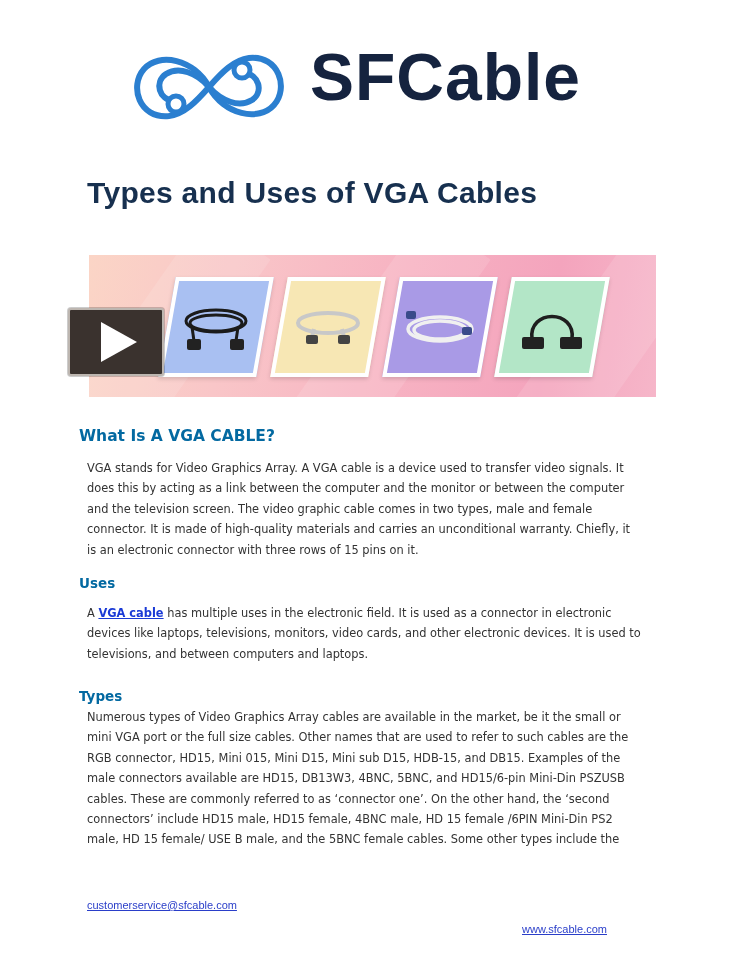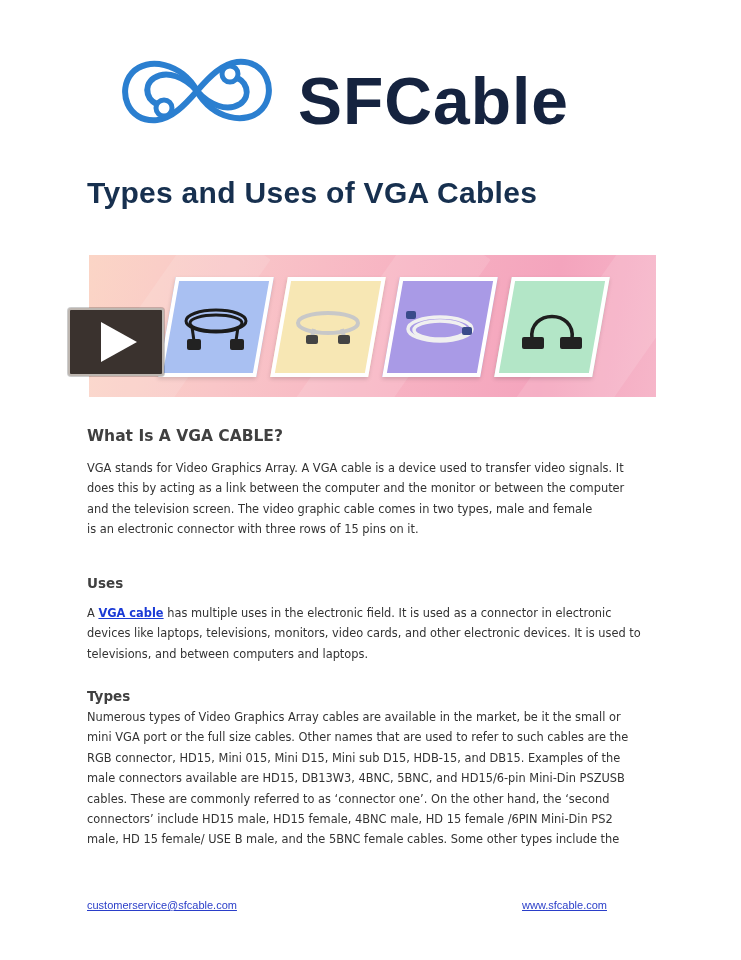--- a/index.html
+++ b/index.html
@@ -1,34 +1,34 @@
 <!DOCTYPE html>
 <html><head>
 <meta charset="utf-8">
 <style>
   * { box-sizing: border-box; margin: 0; padding: 0; }
   html, body { width: 741px; height: 960px; background: #ffffff; overflow: hidden; }
   body { position: relative; font-family: "DejaVu Sans", sans-serif; }
 
-  .logo { position: absolute; left: 112px; top: 44px; width: 490px; height: 90px; display: flex; align-items: flex-end; }
+  .logo { position: absolute; left: 124px; top: 44px; width: 490px; height: 90px; display: flex; align-items: flex-start; }
   .logo svg { display: block; }
   .logo-text { font-family: "Liberation Sans", sans-serif; font-weight: bold; font-size: 66px; color: #15233f; letter-spacing: 1px; margin-left: 16px; line-height: 1; }
 
   .title { position: absolute; left: 87px; top: 176px; font-family: "Liberation Sans", sans-serif; font-weight: bold; font-size: 30px; color: #17304f; letter-spacing: 0.3px; }
 
   .banner { position: absolute; left: 89px; top: 255px; width: 567px; height: 142px; overflow: hidden;
     background: linear-gradient(100deg, #fbd5c6 0%, #f9c6c8 25%, #f7b2c2 55%, #f4a4bd 80%, #f6b6c9 100%); }
   .banner .streak { position: absolute; top: -40px; width: 80px; height: 240px; background: rgba(255,255,255,0.12); transform: rotate(35deg); }
   .card { position: absolute; top: 22px; width: 98px; height: 100px; border: 4px solid #fff; transform: skewX(-10deg); box-shadow: 0 2px 4px rgba(0,0,0,0.15); display: flex; align-items: center; justify-content: center; }
   .card svg { transform: skewX(10deg); }
 
   .play { position: absolute; left: 68px; top: 308px; width: 96px; height: 68px; background: #3a322e; border: 2px solid #bdb6b0; border-radius: 3px; display: flex; align-items: center; justify-content: center; box-shadow: 0 0 0 1px rgba(0,0,0,0.2); cursor: pointer; }
   .play-tri { width: 0; height: 0; border-top: 20px solid transparent; border-bottom: 20px solid transparent; border-left: 36px solid #ffffff; margin-left: 6px; }
 
-  .h2 { position: absolute; left: 87px; font-family: "DejaVu Sans", sans-serif; font-weight: bold; color: #404040; }
+  .h2 { position: absolute; left: 79px; font-family: "DejaVu Sans", sans-serif; font-weight: bold; color: #0369a1; }
   .h2.big { font-size: 15.5px; }
   .h2.small { font-size: 13.5px; }
 
   .para { position: absolute; left: 87px; width: 570px; font-family: "DejaVu Sans", sans-serif; font-size: 11.4px; color: #333333; line-height: 20.4px; }
   .para .line { display: block; white-space: nowrap; }
   .link { color: #1a3ad6; text-decoration: underline; font-weight: bold; cursor: pointer; }
 
   .footer-link { position: absolute; top: 899px; font-family: "Liberation Sans", sans-serif; font-size: 11px; color: #2a3ec9; text-decoration: underline; cursor: pointer; }
 </style>
 </head>
@@ -98,20 +98,21 @@
 
 <div class="play">
   <div class="play-tri"></div>
 </div>
 
 <h2 class="h2 big" style="top:427px;">What Is A VGA CABLE?</h2>
 <div class="para" style="top:458px;">
   <span class="line">VGA stands for Video  Graphics Array. A VGA cable is a device used to transfer video signals.  It</span>
   <span class="line">does  this by acting as a link between the computer and the monitor  or between the computer</span>
   <span class="line">and the television  screen. The video  graphic cable comes in two types, male and female</span>
+  <span class="line">connector. It is made of high-quality  materials and carries an unconditional  warranty. Chiefly, it</span>
   <span class="line">is an electronic connector  with three rows of 15 pins on it.</span>
 </div>
 
 <h2 class="h2 small" style="top:575px;">Uses</h2>
 <div class="para" style="top:568px;margin-top:35px;">
   <span class="line"><span>A </span><a class="link">VGA cable</a><span> has multiple  uses in the electronic field.  It is used  as a connector  in electronic</span></span>
   <span class="line">devices  like laptops, televisions,  monitors,  video cards, and other electronic devices.  It is used to</span>
   <span class="line">televisions,  and between computers and laptops.</span>
 </div>
 
@@ -120,13 +121,13 @@
   <span class="line">Numerous  types  of Video Graphics Array cables are available  in the market, be it the small  or</span>
   <span class="line">mini VGA port or the full size cables. Other names that are used  to refer to such  cables are the</span>
   <span class="line">RGB connector, HD15, Mini 015, Mini D15, Mini sub D15, HDB-15, and DB15. Examples  of the</span>
   <span class="line">male connectors  available  are HD15, DB13W3,  4BNC, 5BNC, and HD15/6-pin  Mini-Din  PSZUSB</span>
   <span class="line">cables. These  are commonly  referred to as ‘connector one’. On the other hand,  the ‘second</span>
   <span class="line">connectors’  include  HD15 male, HD15 female, 4BNC male, HD 15 female /6PIN  Mini-Din  PS2</span>
   <span class="line">male, HD 15 female/  USE  B male, and the 5BNC female cables.  Some  other types  include  the</span>
 </div>
 
 <a class="footer-link" style="left:87px;">customerservice@sfcable.com</a>
-<a class="footer-link" style="left:522px;">www.sfcable.com</a>
+<a class="footer-link" style="left:522px;margin-top:24px;">www.sfcable.com</a>
 
 </body></html>

